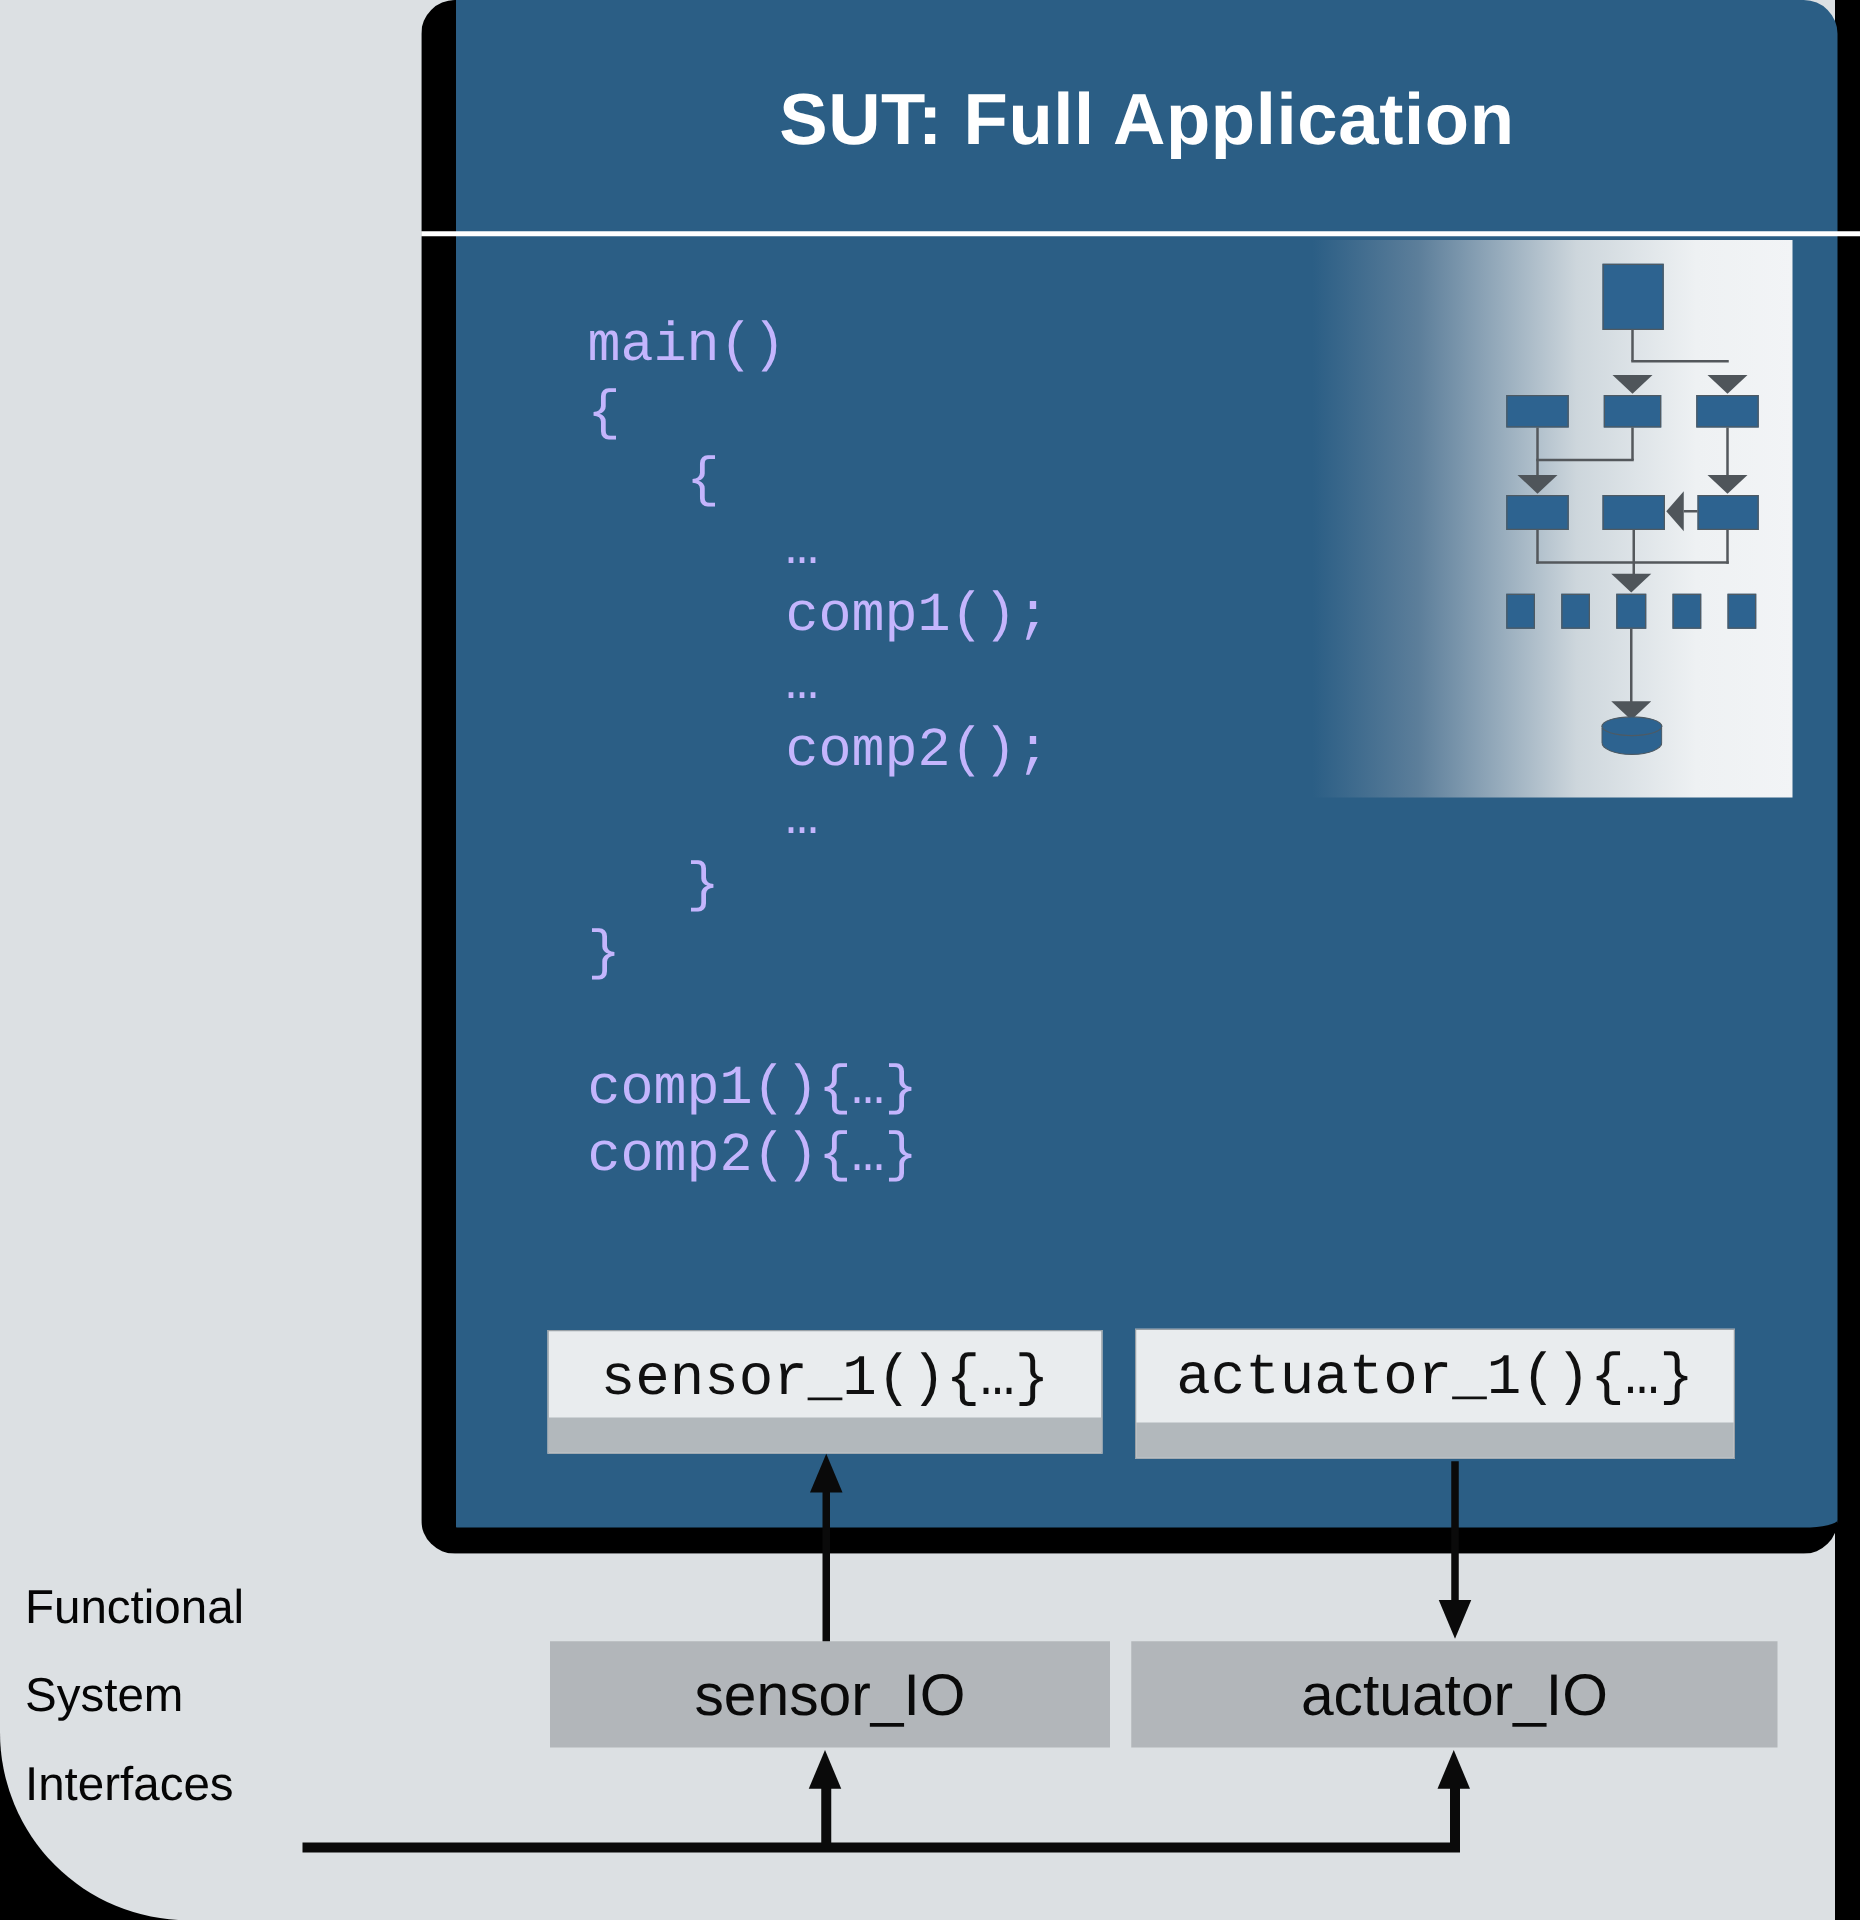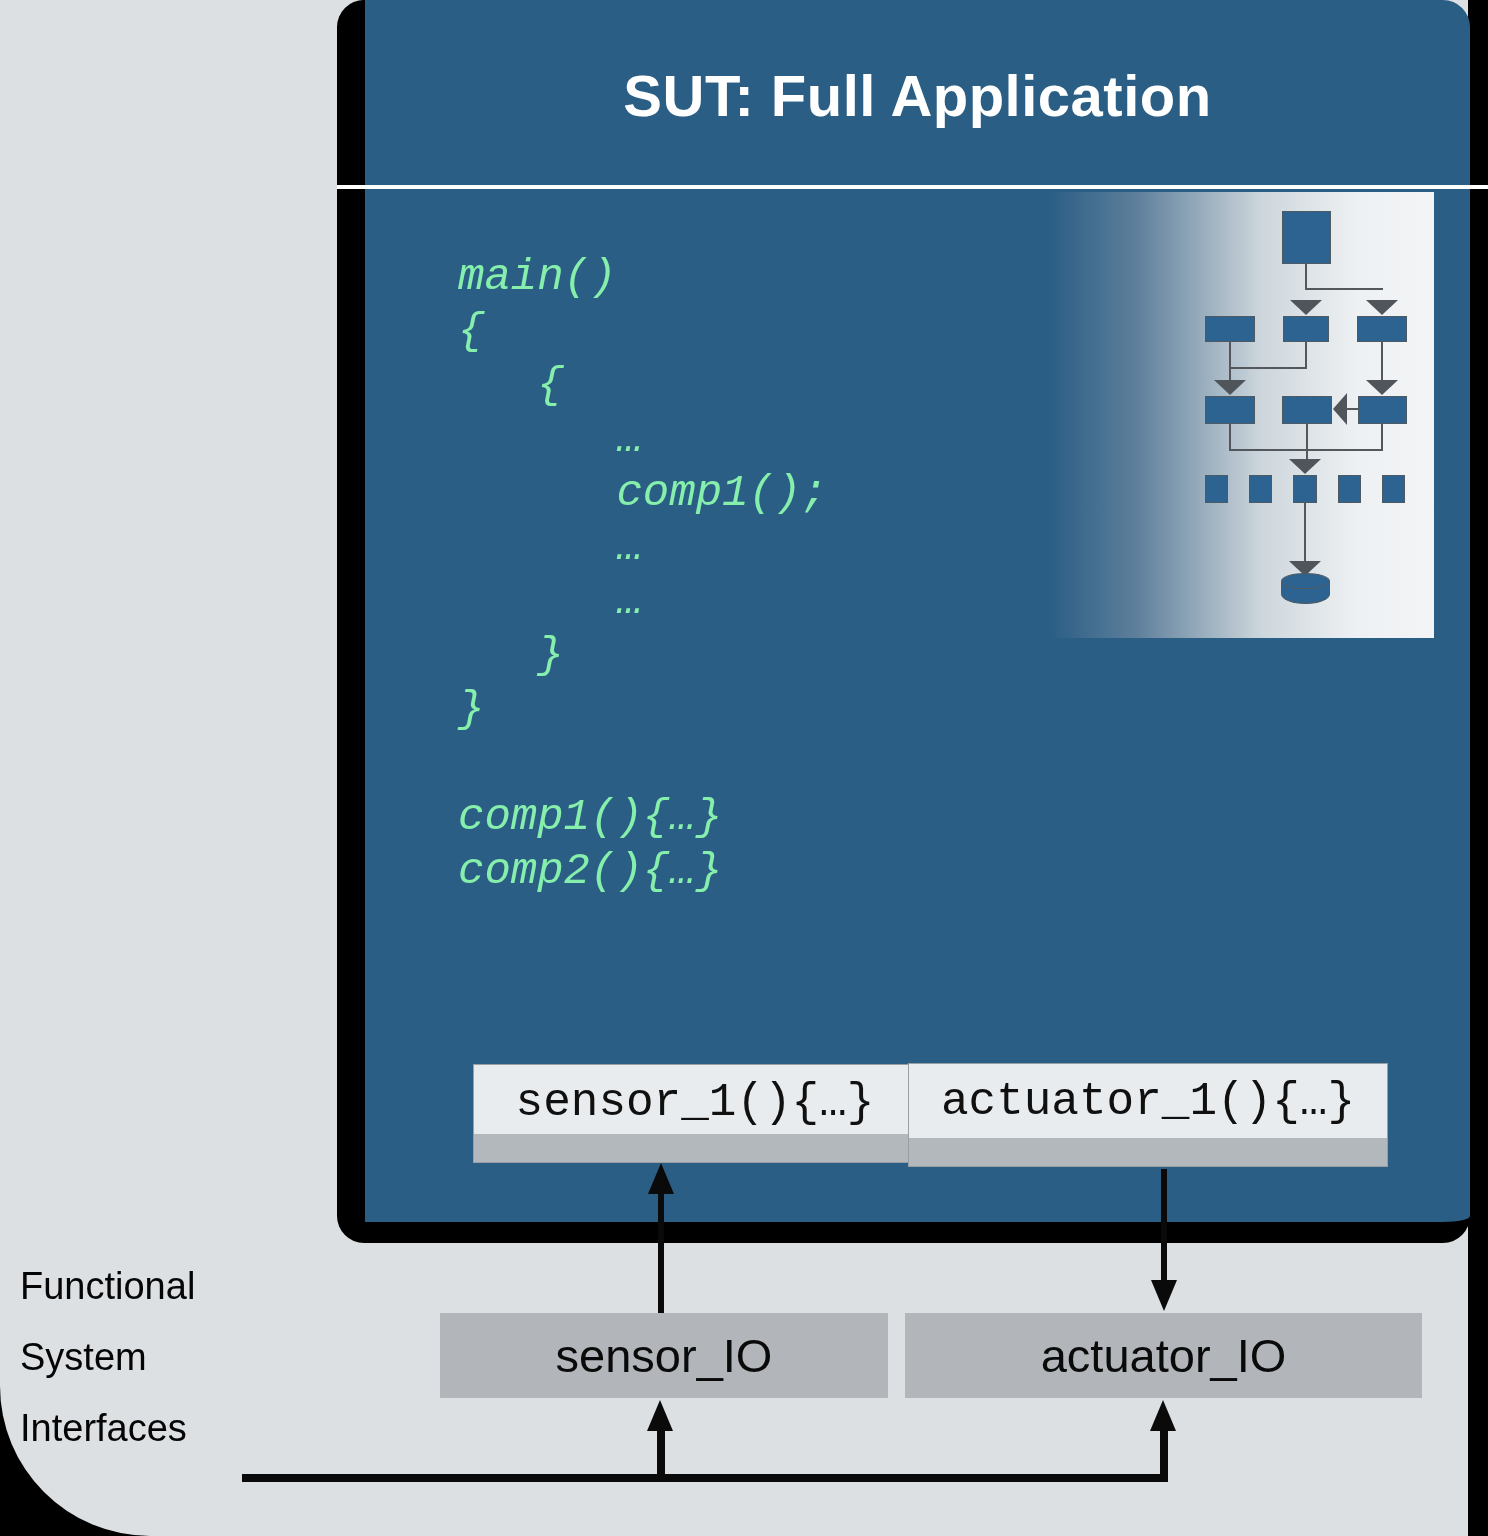--- a/index.html
+++ b/index.html
@@ -11,22 +11,22 @@
          border-radius:0 0 0 150px;}
 
   
   .sut-box{position:absolute;left:337px;top:0;width:1133px;height:1243px;background:#2b5e85;
            border-left:28px solid #000;border-bottom:21px solid #000;box-sizing:border-box;z-index:1;border-radius:27px;}
   .sut-title{position:absolute;left:0;top:62px;width:100%;text-align:center;color:#ffffff;
              font-weight:bold;font-size:58px;letter-spacing:0.5px;}
   .divider{position:absolute;left:337px;top:185px;width:1151px;height:4px;background:#ffffff;z-index:4;}
 
   
-  .code{position:absolute;left:93px;top:250px;color:#86efac;
-        font-family:"Liberation Mono", monospace;font-size:44px;line-height:54px;font-style:italic;}
+  .code{position:absolute;left:105px;top:250px;color:#c4b5fd;
+        font-family:"Liberation Mono", monospace;font-size:44px;line-height:54px;}
   .code div{white-space:pre;min-height:54px;}
 
   
   .flow-panel{position:absolute;left:685px;top:192px;width:384px;height:446px;
               background:linear-gradient(90deg,#2b5e85 0%,#5c7e9a 22%,#cdd6dc 55%,#eef1f3 80%,#f2f4f6 100%);}
   .fnode{position:absolute;background:#2d6390;border:1px solid #4e5a63;box-sizing:border-box;}
   .fline{position:absolute;background:#54585c;}
   .arr-down{position:absolute;width:0;height:0;border-left:16px solid transparent;
             border-right:16px solid transparent;border-top:15px solid #4f555a;}
   .arr-left{position:absolute;width:0;height:0;border-top:16px solid transparent;
@@ -67,20 +67,21 @@
 
     <div class="sut-title">SUT: Full Application</div>
 
     <div class="code">
       <div>main()</div>
       <div>{</div>
       <div>   {</div>
       <div>      …</div>
       <div>      comp1();</div>
       <div>      …</div>
+      <div>      comp2();</div>
       <div>      …</div>
       <div>   }</div>
       <div>}</div>
       <div></div>
       <div>comp1(){…}</div>
       <div>comp2(){…}</div>
     </div>
 
     <div class="flow-panel">
       <div class="fnode" style="left:232px;top:19px;width:49px;height:53px;"></div>
@@ -120,21 +121,21 @@
       <div class="fnode" style="left:288px;top:283px;width:23px;height:28px;"></div>
       <div class="fnode" style="left:332px;top:283px;width:23px;height:28px;"></div>
 
       <div class="fline" style="left:254px;top:311px;width:2px;height:59px;"></div>
       <div class="arr-down" style="left:239px;top:369px;"></div>
 
       <div class="cyl-body" style="left:231px;top:390px;width:49px;height:22px;"></div>
       <div class="cyl-top" style="left:231px;top:381px;width:49px;height:16px;"></div>
     </div>
 
-    <div class="chip" style="left:73px;top:1064px;width:444px;height:99px;margin-left:35px;">
+    <div class="chip" style="left:73px;top:1064px;width:444px;height:99px;">
       <div class="chip-label">sensor_1(){…}</div>
       <div class="chip-strip"></div>
     </div>
     <div class="chip" style="left:543px;top:1063px;width:480px;height:104px;">
       <div class="chip-label">actuator_1(){…}</div>
       <div class="chip-strip"></div>
     </div>
   </div>
 
   <div class="divider"></div>

